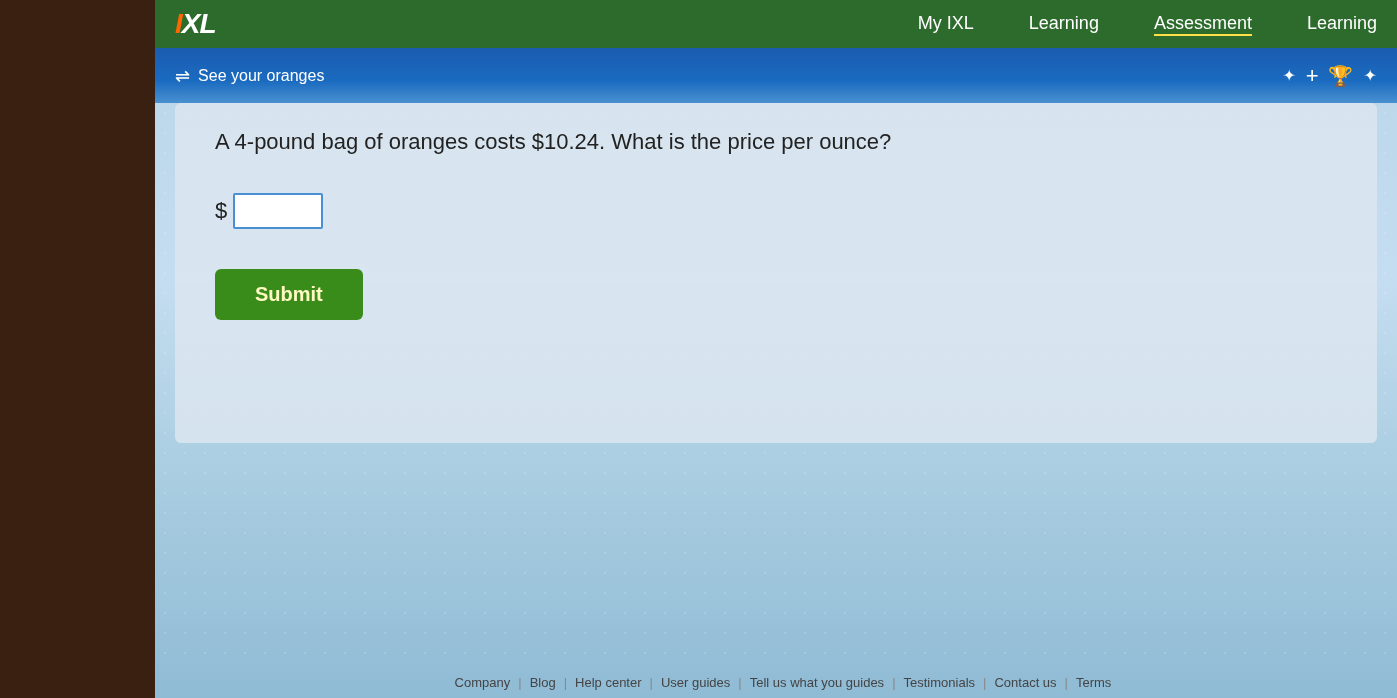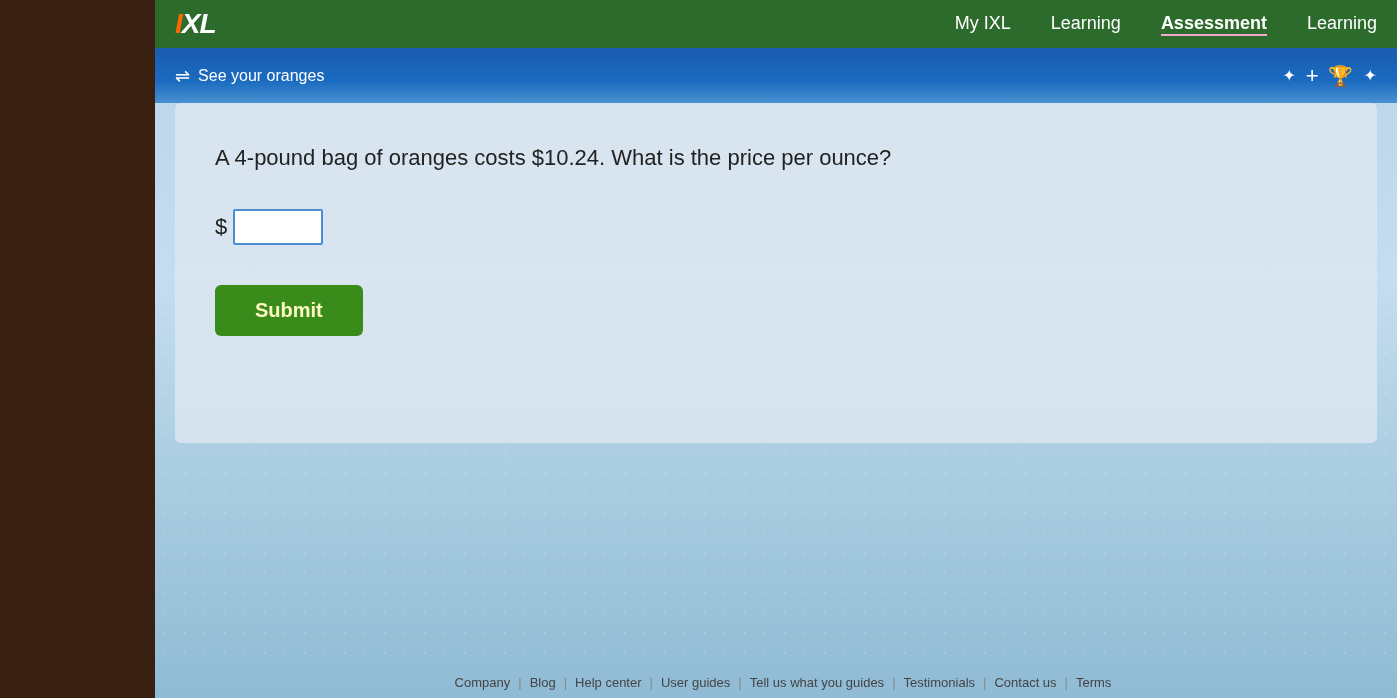--- a/index.html
+++ b/index.html
@@ -55,35 +55,35 @@
       font-weight: 900;
       color: white;
       font-style: italic;
       letter-spacing: -1px;
     }
     .logo-text .logo-i { color: #ff6600; }
     .logo-text .logo-xl { color: white; }
 
     .nav-links {
       display: flex;
-      gap: 40px;
+      gap: 55px;
       color: white;
       font-size: 18px;
     }
 
     .nav-link {
       color: white;
       text-decoration: none;
       font-size: 18px;
       cursor: pointer;
     }
 
     .nav-link.active {
-      font-weight: bold;
-      border-bottom: 2px solid #f9a8d4;
+      font-weight: normal;
+      border-bottom: 2px solid #fde047;
     }
 
     
     .sub-header {
       position: absolute;
       top: 48px;
       left: 0;
       right: 0;
       height: 55px;
       background: linear-gradient(180deg, #1a5cb0 0%, #1a6bc0 60%, #4a90d0 100%);
@@ -116,21 +116,21 @@
 
     
     .question-card {
       position: absolute;
       top: 103px;
       left: 20px;
       right: 20px;
       min-height: 340px;
       background: rgba(220, 230, 240, 0.85);
       border-radius: 6px;
-      padding: 40px 40px 40px 40px;
+      padding: 24px 40px 40px 40px;
     }
 
     .question-text {
       font-size: 22px;
       color: #222;
       margin-bottom: 35px;
       font-weight: normal;
       line-height: 1.4;
     }
 

